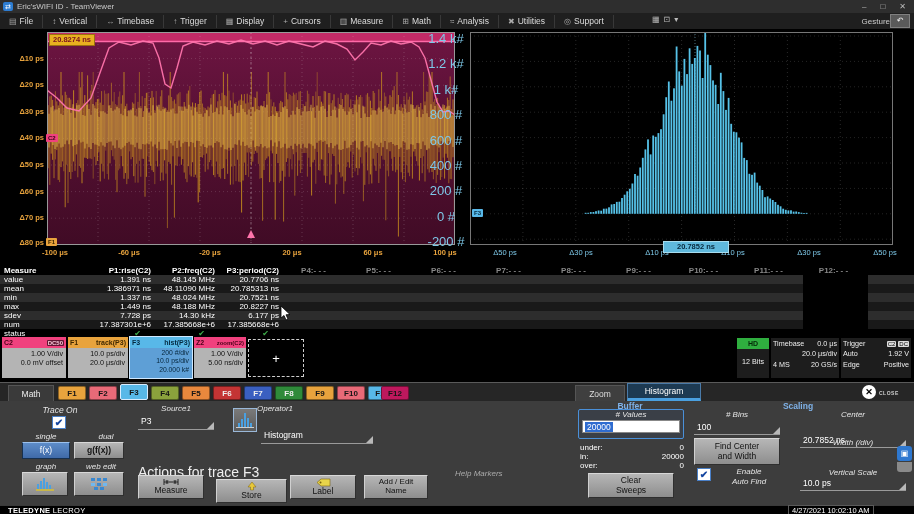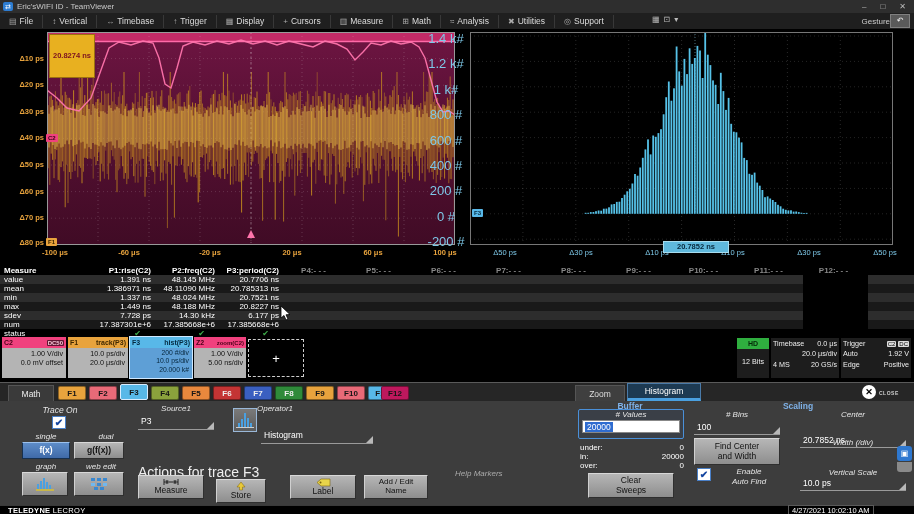--- a/index.html
+++ b/index.html
@@ -17,21 +17,21 @@
 #mon-icons{position:absolute;left:652px;top:15px;display:flex;gap:4px;color:#bbb;font-size:8px;align-items:center}
 #gesture{position:absolute;right:4px;top:14px;display:flex;align-items:center;color:#ccc;font-size:8px}
 #undo-btn{width:20px;height:14px;background:#5a5a5a;border:1px solid #808080;color:#eee;font-size:8px;text-align:center;line-height:12px}
 
 #scope{left:0;top:30px;width:914px;height:236px;background:#000}
 .ylab-l{position:absolute;width:38px;text-align:right;color:#e8a33d;font-size:7.5px;font-weight:bold}
 .xlab-l{position:absolute;width:40px;text-align:center;color:#e8a33d;font-size:7.5px;font-weight:bold;top:248px}
 .ylab-r{position:absolute;width:40px;text-align:center;color:#7ec8e8;font-size:13px}
 .xlab-r{position:absolute;width:44px;text-align:center;color:#7ec8e8;font-size:7.5px;top:248px}
 .badge{position:absolute;font-size:6px;font-weight:bold;padding:0 2px;line-height:8px;border-radius:1px}
-#cursor-readout{position:absolute;left:49px;top:34px;background:#e8b020;color:#7a1020;border:1px solid #9a7010;font-size:7.5px;font-weight:bold;padding:16px 3px;line-height:10px}
+#cursor-readout{position:absolute;left:49px;top:34px;background:#e8b020;color:#7a1020;border:1px solid #9a7010;font-size:7.5px;font-weight:bold;padding:0 3px;line-height:10px}
 #center-readout{position:absolute;left:663px;top:241px;width:66px;text-align:center;background:#5fb8dc;color:#06283c;border:1px solid #a8dcee;font-size:7.5px;font-weight:bold;line-height:10px}
 
 #mtable{left:0;top:266px;width:914px;height:71px;display:flex;flex-direction:column;font-size:8px;color:#fff}
 .mrow{display:grid;grid-template-columns:50px 105px 64px 64px repeat(9,65px) 1fr;flex:1;align-items:center}
 .mrow.hdr{background:#000;font-weight:bold;flex:1.15}
 .mc{padding-right:4px;text-align:right;white-space:nowrap}
 .mc.lab{text-align:left;padding-left:4px}
 .mc.ctr{text-align:center}
 .r-a{background:#2d2d2d}.r-b{background:#191919}.r-s{background:#000}
 .chk{color:#3fae4a;text-align:right;padding-right:14px}
@@ -1044,21 +1044,21 @@
     <span class="ftab" style="left: 381px; background-color: #be185d;">F12</span>
     <div id="zoom-tab">Zoom</div>
     <div id="hist-tab">Histogram</div>
     <div id="close-btn">✕</div>
     <div id="close-lbl">CLOSE</div>
 
     <div class="abs ital" style="left:30px;top:22px;width:60px;text-align:center;font-size:8.5px">Trace On</div>
     <div class="abs cb" style="left:52px;top:33px">✔</div>
     <div class="abs ital" style="left:26px;top:49px;width:40px;text-align:center;font-size:8px">single</div>
     <div class="abs ital" style="left:86px;top:49px;width:40px;text-align:center;font-size:8px">dual</div>
-    <div class="abs btn blue" style="left:22px;top:59px;width:48px;height:17px;font-weight:bold">
+    <div class="abs btn blue" style="left:22px;top:59px;width:48px;height:17px;font-weight:normal">
         <span>f(x)</span>
       </div>
     <div class="abs btn" style="left:74px;top:59px;width:50px;height:17px;font-weight:bold">
         <span>g(f(x))</span>
       </div>
     <div class="abs ital" style="left:26px;top:79px;width:40px;text-align:center;font-size:8px">graph</div>
     <div class="abs ital" style="left:76px;top:79px;width:50px;text-align:center;font-size:8px">web edit</div>
     <div class="abs btn" style="left:22px;top:89px;width:46px;height:24px">
       <svg width="20" height="14" viewBox="0 0 20 14">
           <rect x="2" y="7" width="2" height="5" fill="#4aa0e0"></rect>
@@ -1100,21 +1100,21 @@
     <div class="abs" style="left:138px;top:81px;font-size:14px;color:#eee">Actions for trace F3</div>
     <div class="abs btn" style="left:138px;top:92px;width:66px;height:24px">
       <svg width="16" height="8" viewBox="0 0 16 8">
           <line x1="1" y1="1" x2="1" y2="7" stroke="#222"></line>
           <line x1="15" y1="1" x2="15" y2="7" stroke="#222"></line>
           <line x1="1" y1="4" x2="15" y2="4" stroke="#222"></line>
           <path d="M3,2 L5,6 M5,2 L3,6 M11,2 L13,6 M13,2 L11,6" stroke="#222" stroke-width="0.8"></path>
         </svg>
       <span>Measure</span>
     </div>
-    <div class="abs btn" style="left:216px;top:96px;width:50px;height:24px">
+    <div class="abs btn" style="left:216px;top:96px;width:71px;height:24px">
       <svg width="12" height="9" viewBox="0 0 12 9">
           <path d="M6,0 L10,5 L7.5,5 L7.5,8 L4.5,8 L4.5,5 L2,5 Z" fill="#e8c838" stroke="#7a6210" stroke-width="0.5"></path>
         </svg>
       <span>Store</span>
     </div>
     <div class="abs btn" style="left:290px;top:92px;width:66px;height:24px">
       <svg width="15" height="9" viewBox="0 0 15 9">
           <path d="M1,4.5 L5,1 L14,1 L14,8 L5,8 Z" fill="#e8d44a" stroke="#7a6210" stroke-width="0.6"></path>
           <circle cx="4.5" cy="4.5" r="1" fill="#7a6210"></circle>
         </svg>

